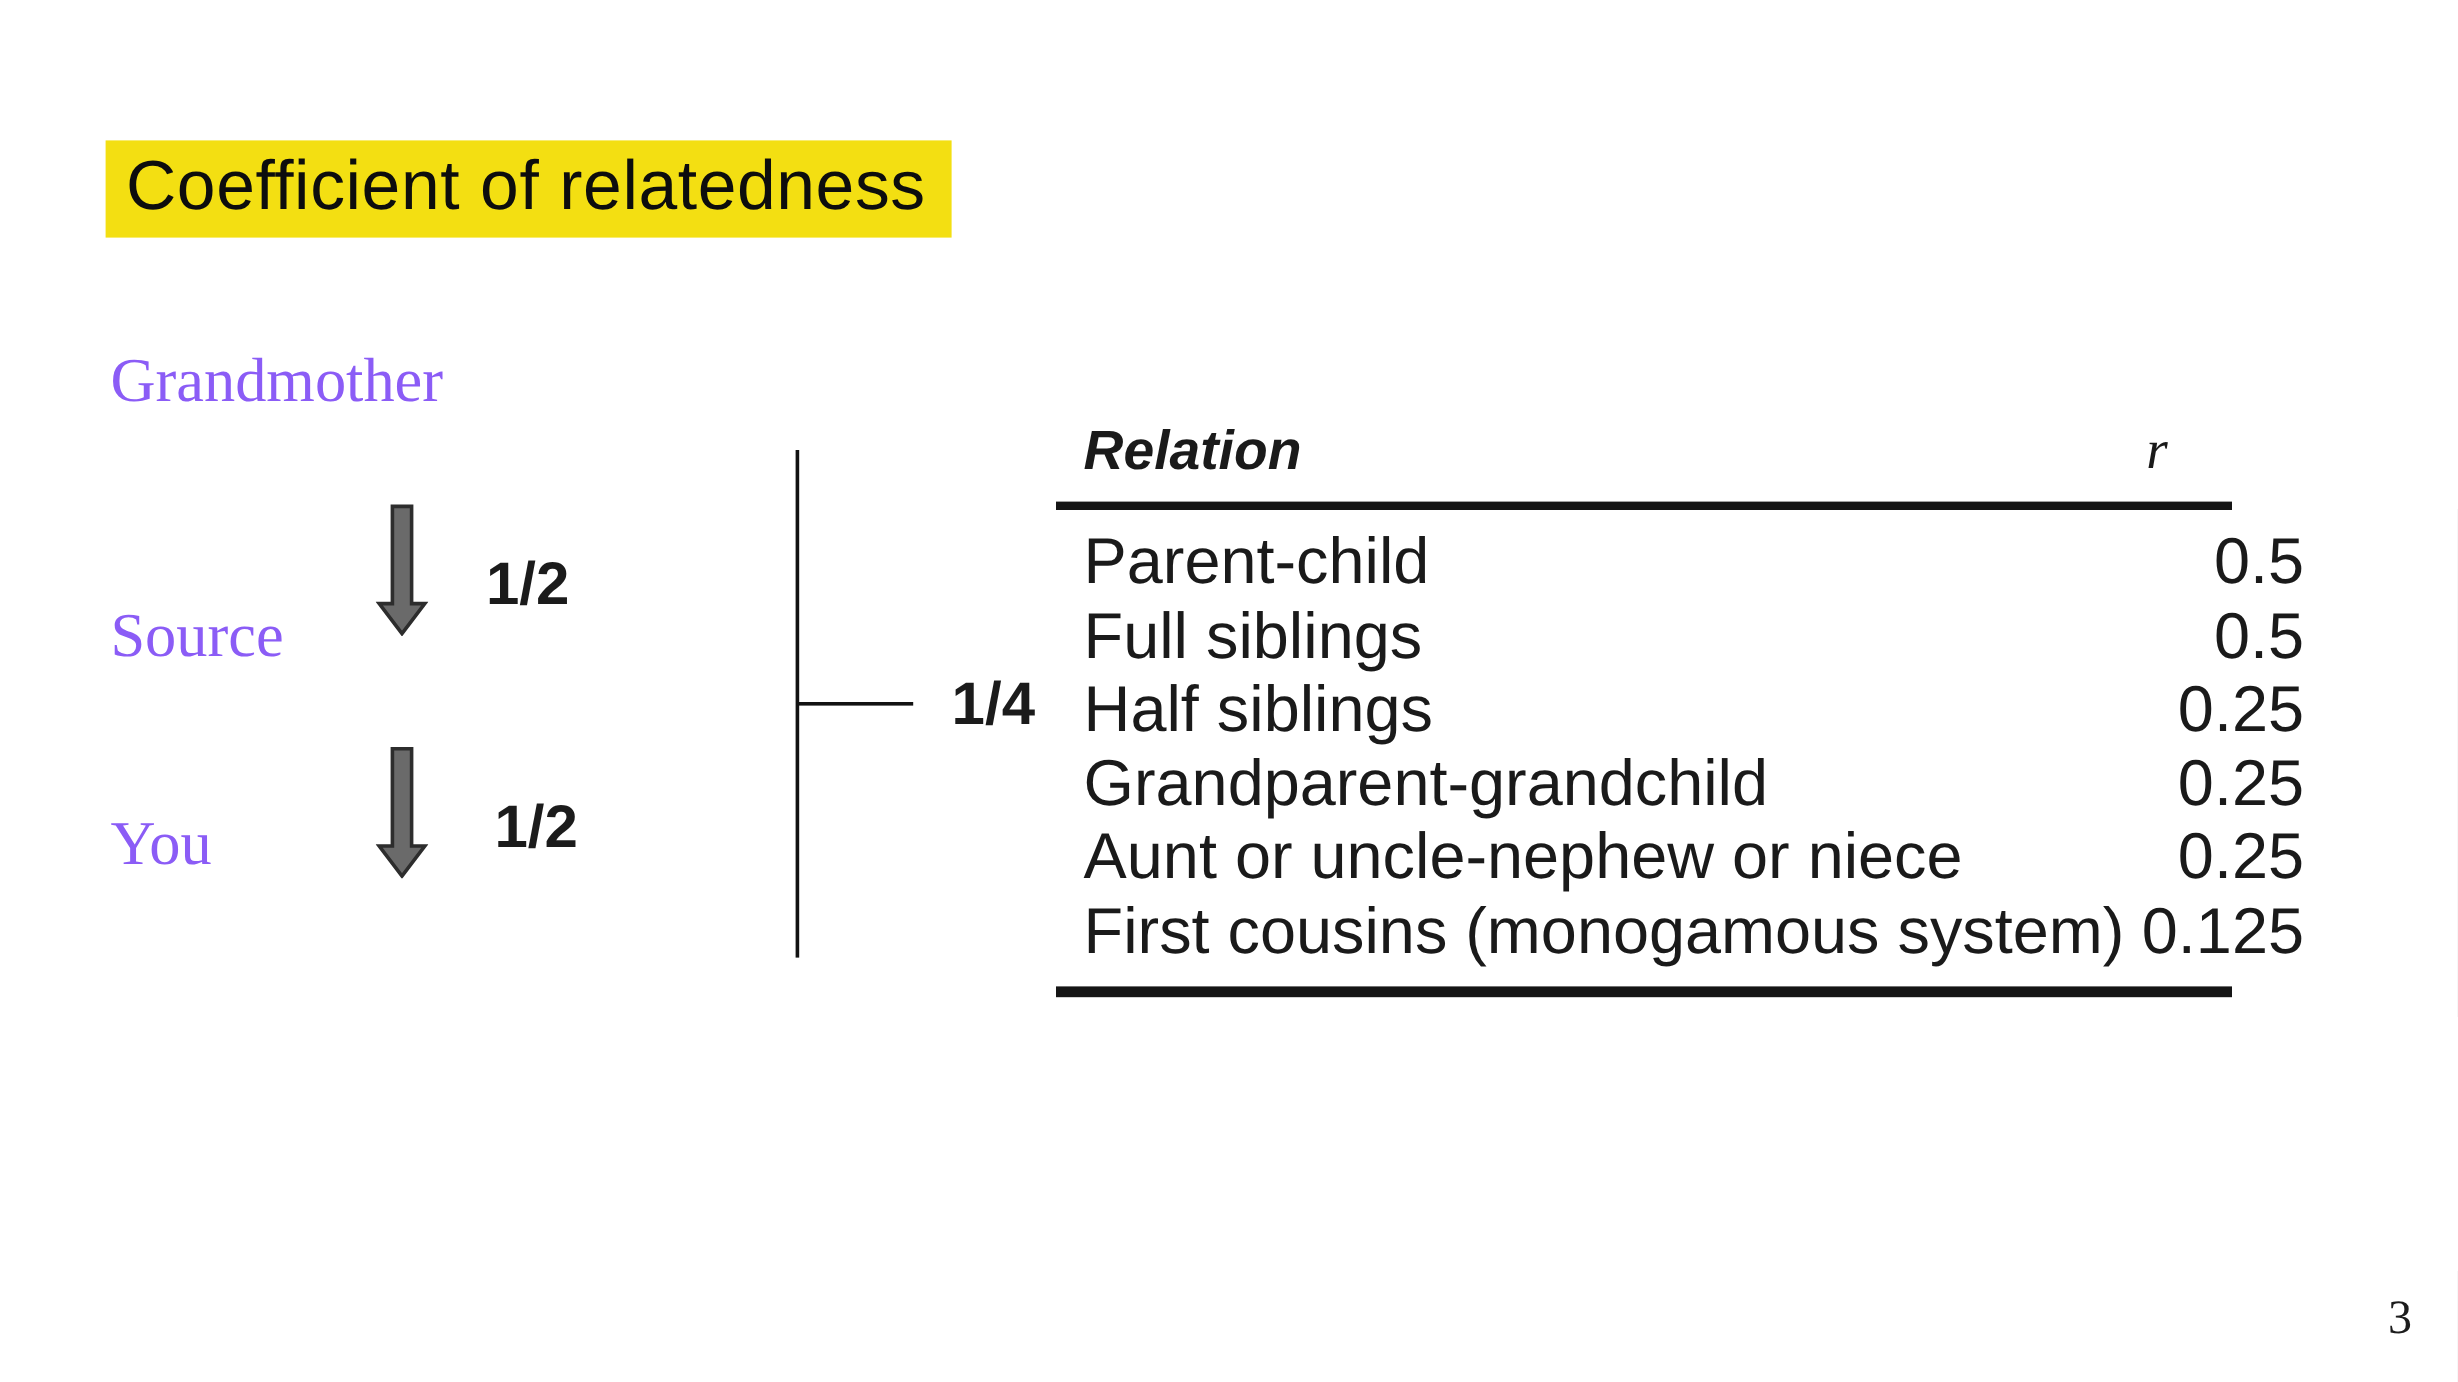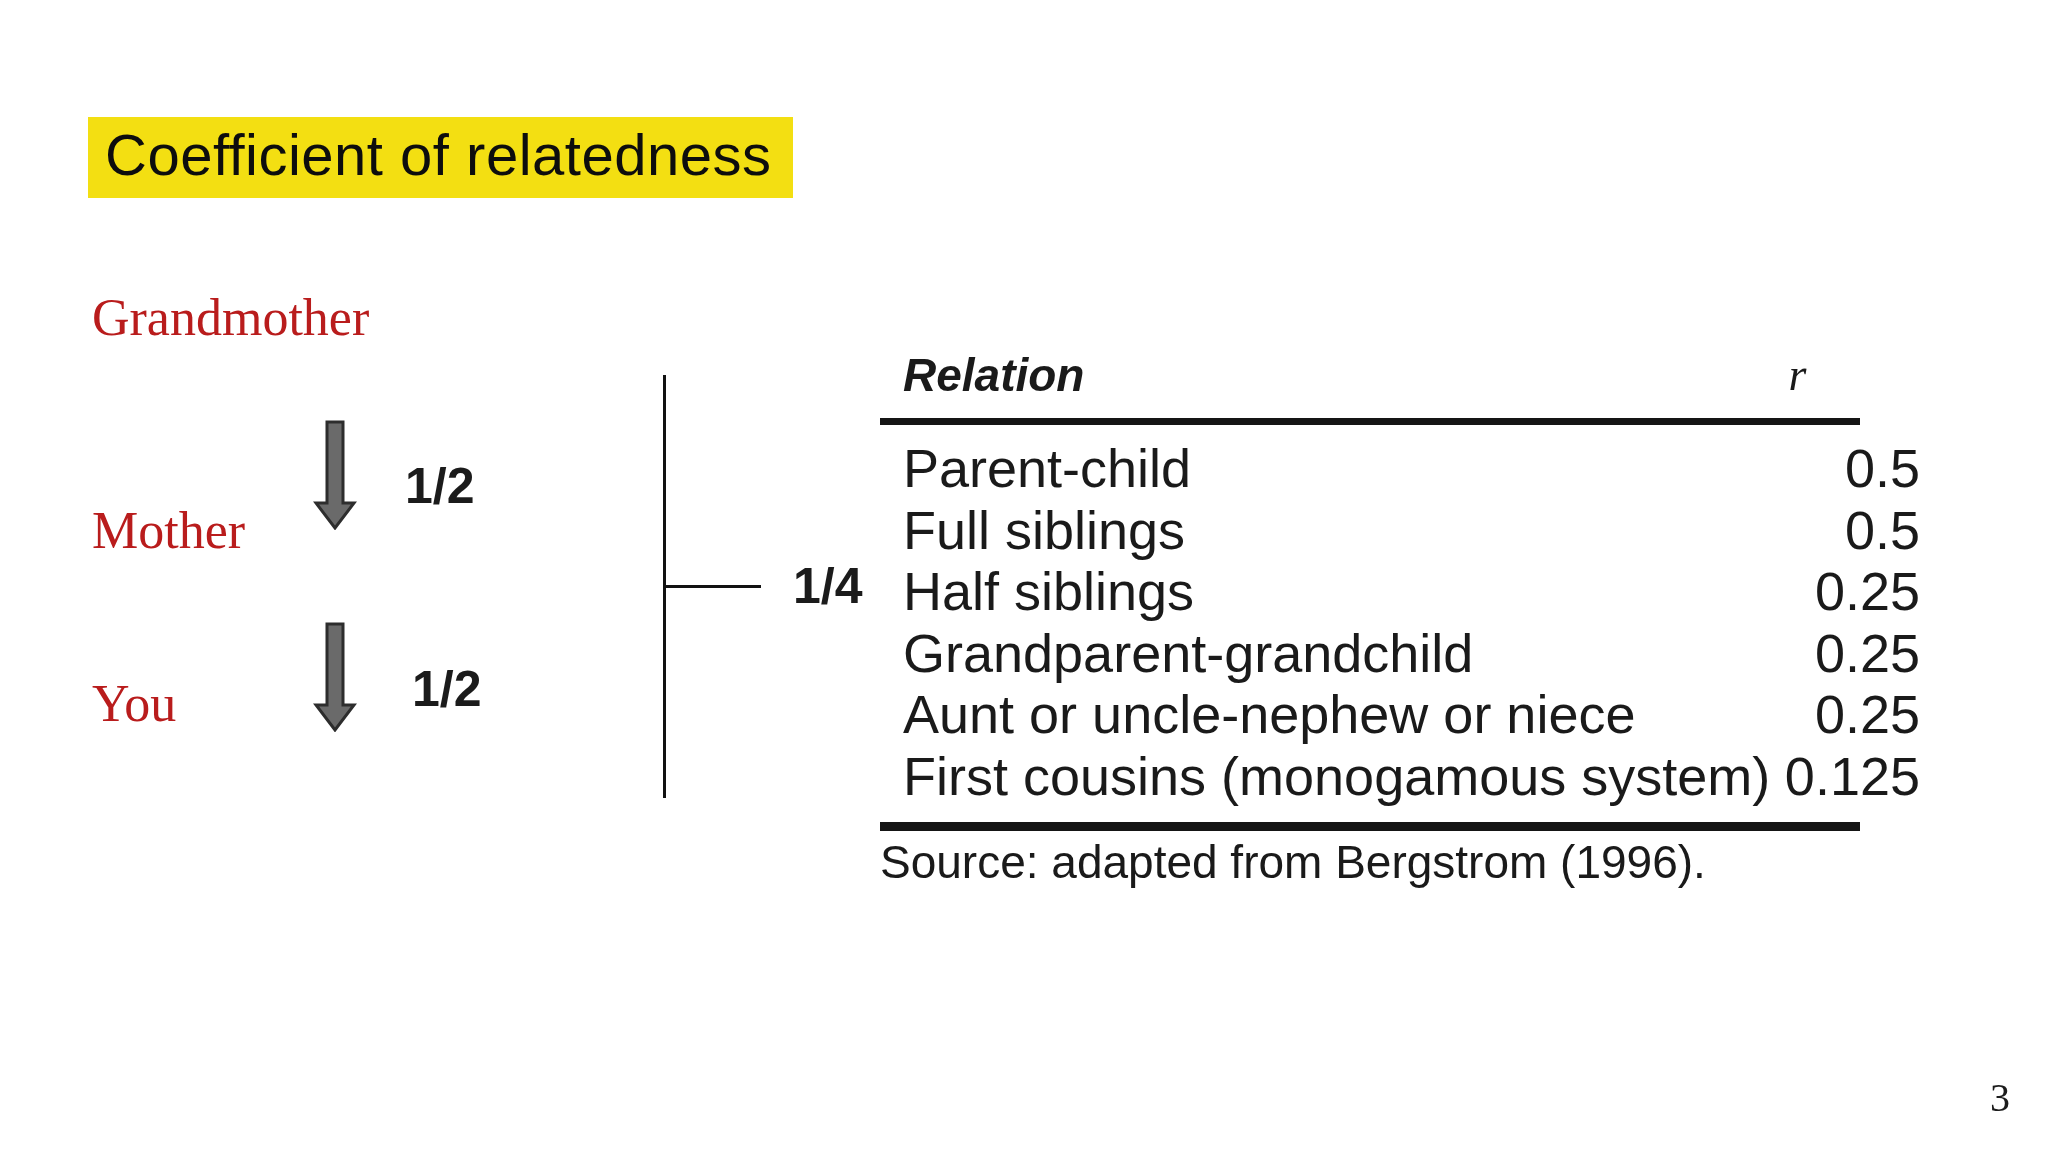--- a/index.html
+++ b/index.html
@@ -20,21 +20,21 @@
     padding:9px 22px 14px 17px;
   }
   .title-highlight span {
     font-size:58px; line-height:1.0; color:#0d0d0d;
     letter-spacing:0.5px;
   }
   
   .pnode {
     position:absolute;
     font-family:"Liberation Serif", serif;
-    font-size:52px; line-height:1.0; color:#b91c1c;
+    font-size:52px; line-height:1.0; color:#8b5cf6;
     white-space:nowrap;
   }
   .pnode.grandmother { left:92px; top:292px; }
   .pnode.mother      { left:92px; top:505px; }
   .pnode.you         { left:92px; top:678px; }
   .arrow-svg { position:absolute; left:313px; width:44px; height:110px; }
   .arrow-svg.a1 { top:420px; }
   .arrow-svg.a2 { top:622px; }
   .frac {
     position:absolute;
@@ -99,21 +99,21 @@
 </head>
 <body>
 
 <div class="slide">
 
   <div class="title-highlight">
     <span>Coefficient of relatedness</span>
   </div>
 
   <div class="pnode grandmother">Grandmother</div>
-  <div class="pnode mother">Mother</div>
+  <div class="pnode mother">Source</div>
   <div class="pnode you">You</div>
 
   <svg class="arrow-svg a1" viewBox="0 0 44 110">
     <path d="M14 2 H30 V83 H41 L22 108 L3 83 H14 Z" fill="#6A6A6A" stroke="#2D2D2D" stroke-width="3" stroke-linejoin="miter"></path>
   </svg>
   <svg class="arrow-svg a2" viewBox="0 0 44 110">
     <path d="M14 2 H30 V83 H41 L22 108 L3 83 H14 Z" fill="#6A6A6A" stroke="#2D2D2D" stroke-width="3" stroke-linejoin="miter"></path>
   </svg>
 
   <div class="frac f1">1/2</div>
@@ -155,18 +155,17 @@
           <span class="r-cell">0.25</span>
         </div>
 
         <div class="trow">
           <span class="rel-cell">First cousins (monogamous system)</span>
           <span class="r-cell">0.125</span>
         </div>
       </div>
 
     <div class="rule-bottom"></div>
-    <div class="source">Source: adapted from Bergstrom (1996).</div>
   </div>
 
   <div class="page-number">3</div>
 
 </div>
 
 </body></html>

